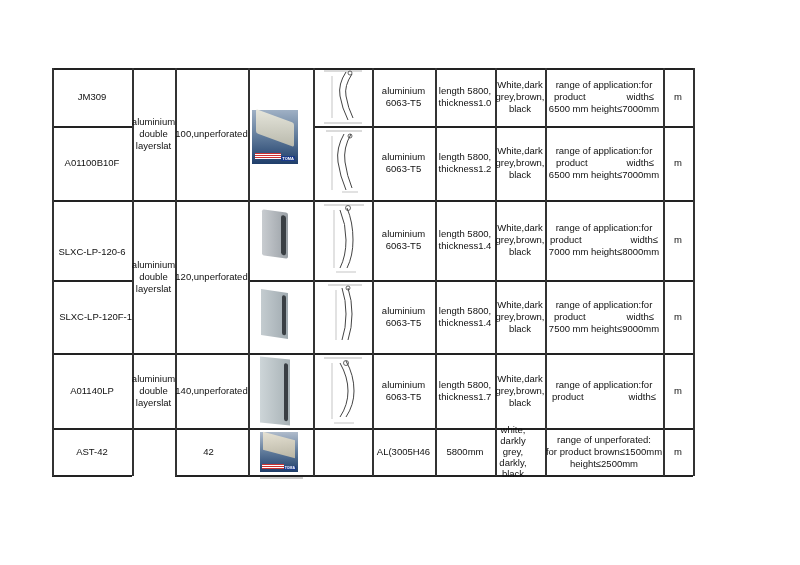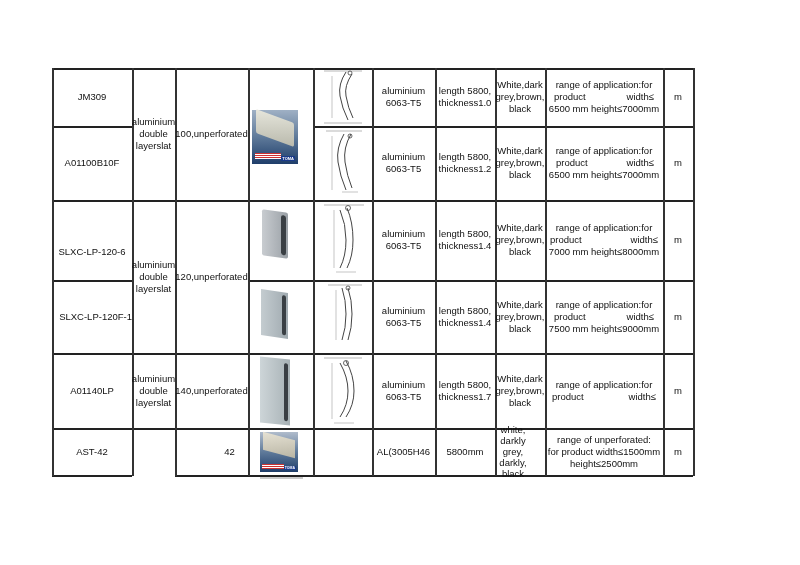--- a/index.html
+++ b/index.html
@@ -74,21 +74,21 @@
 
 <div class="cell" style="left:175px;top:68px;width:73px;height:132px;">
     <span>100,unperforated</span>
   </div>
 <div class="cell" style="left:175px;top:200px;width:73px;height:153px;">
     <span>120,unperforated</span>
   </div>
 <div class="cell" style="left:175px;top:353px;width:73px;height:75px;">
     <span>140,unperforated</span>
   </div>
-<div class="cell" style="left:193px;top:428px;width:73px;height:47px;">
+<div class="cell" style="left:172px;top:428px;width:73px;height:47px;">
     <span>42</span>
   </div>
 
 <div class="slat" style="left:252px;top:110px;width:46px;height:54px;background:linear-gradient(180deg,#9fb0c4 0%,#5f7a9a 50%,#1f3e6a 100%);">
   <div style="position:absolute;left:4px;top:6px;width:38px;height:24px;background:linear-gradient(160deg,#e6e6dc,#b9b9ac);transform:skewY(20deg);border-radius:2px;"></div>
   <div style="position:absolute;left:3px;bottom:5px;width:26px;height:6px;background:repeating-linear-gradient(180deg,#c33 0 1px,#fff 1px 2px);"></div>
   <span style="position:absolute;right:3px;bottom:3px;font-size:4px;font-weight:bold;color:#fff;background:#1a3a8a;padding:0 1px;">TOMA</span>
 </div>
 
 <div class="slat" style="left:262px;top:211px;width:26px;height:46px;background:linear-gradient(90deg,#c8ccd0,#9aa0a6);border-radius:2px;transform:skewY(8deg);">
@@ -269,21 +269,21 @@
   <div class="range">
       <div>range of application:for</div>
       <div class="row2">
         <span style="padding-left:4px">product</span>
         <span style="padding-right:4px">width≤</span>
       </div>
     </div>
 </div>
 <div class="cell" style="left:545px;top:428px;width:118px;height:47px;flex-direction:column;">
   <span>range of unperforated:</span>
-    <span>for product width≤1500mm</span>
+    <span>for product brown≤1500mm</span>
     <span>height≤2500mm</span>
 </div>
 
 <div class="cell" style="left:663px;top:68px;width:30px;height:58px;">
     <span>m</span>
   </div>
 <div class="cell" style="left:663px;top:126px;width:30px;height:74px;">
     <span>m</span>
   </div>
 <div class="cell" style="left:663px;top:200px;width:30px;height:80px;">

